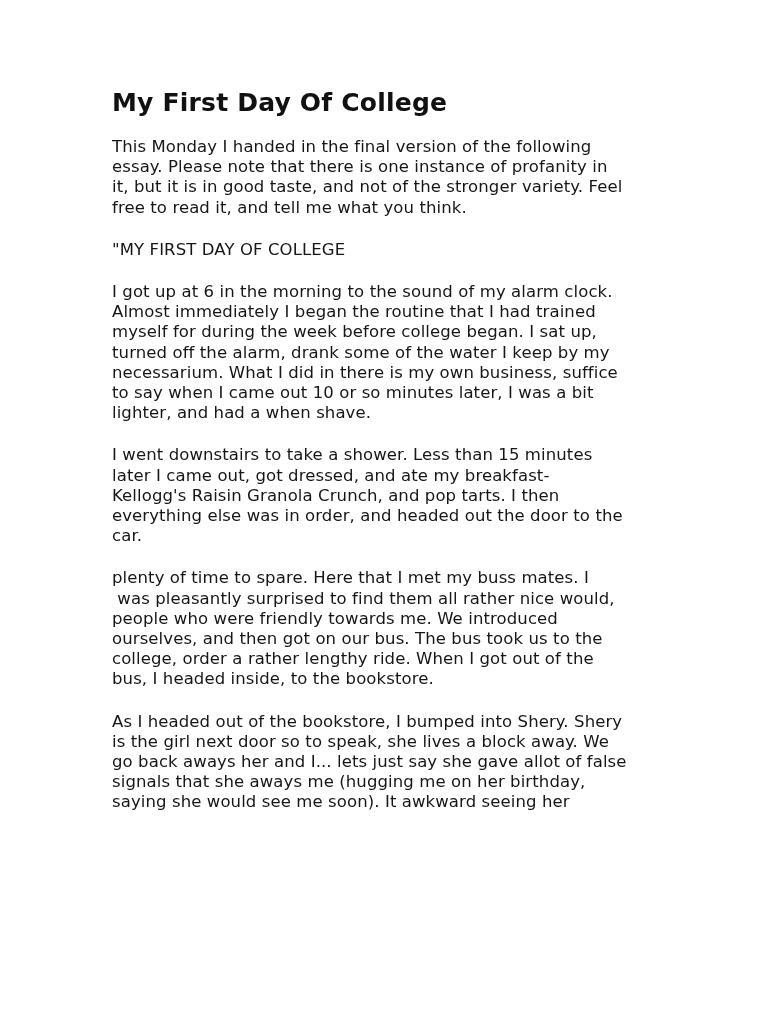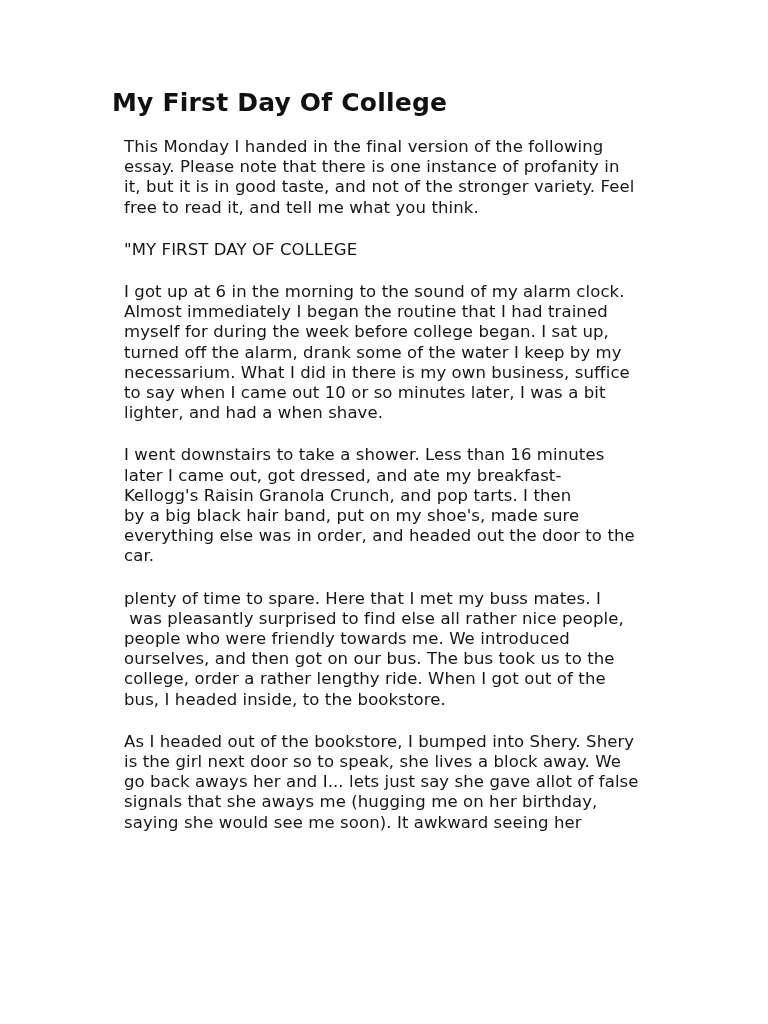--- a/index.html
+++ b/index.html
@@ -25,21 +25,21 @@
   }
   .title {
     font-size: 25px;
     font-weight: bold;
     line-height: 30px;
     letter-spacing: 0.2px;
     margin: 0 0 19px 0;
     color: #111111;
   }
   .para {
-    margin: 0 0 22px 12px;
+    margin: 0 0 22px 0;
   }
   .line {
     font-size: 16.5px;
     line-height: 20.2px;
     letter-spacing: 0.1px;
     white-space: pre;
   }
 </style>
 </head>
 <body>
@@ -60,30 +60,29 @@
         <div class="para">
           <div class="line">I got up at 6 in the morning to the sound of my alarm clock.</div>
           <div class="line">Almost immediately I began the routine that I had trained</div>
           <div class="line">myself for during the week before college began. I sat up,</div>
           <div class="line">turned off the alarm, drank some of the water I keep by my</div>
           <div class="line">necessarium. What I did in there is my own business, suffice</div>
           <div class="line">to say when I came out 10 or so minutes later, I was a bit</div>
           <div class="line">lighter, and had a when shave.</div>
         </div>
         <div class="para">
-          <div class="line">I went downstairs to take a shower. Less than 16 minutes</div>
+          <div class="line">I went downstairs to take a shower. Less than 15 minutes</div>
           <div class="line">later I came out, got dressed, and ate my breakfast-</div>
           <div class="line">Kellogg's Raisin Granola Crunch, and pop tarts. I then</div>
-          <div class="line">by a big black hair band, put on my shoe's, made sure</div>
           <div class="line">everything else was in order, and headed out the door to the</div>
           <div class="line">car.</div>
         </div>
         <div class="para">
           <div class="line">plenty of time to spare. Here that I met my buss mates. I</div>
-          <div class="line"> was pleasantly surprised to find else all rather nice people,</div>
+          <div class="line"> was pleasantly surprised to find them all rather nice would,</div>
           <div class="line">people who were friendly towards me. We introduced</div>
           <div class="line">ourselves, and then got on our bus. The bus took us to the</div>
           <div class="line">college, order a rather lengthy ride. When I got out of the</div>
           <div class="line">bus, I headed inside, to the bookstore.</div>
         </div>
         <div class="para">
           <div class="line">As I headed out of the bookstore, I bumped into Shery. Shery</div>
           <div class="line">is the girl next door so to speak, she lives a block away. We</div>
           <div class="line">go back aways her and I... lets just say she gave allot of false</div>
           <div class="line">signals that she aways me (hugging me on her birthday,</div>

